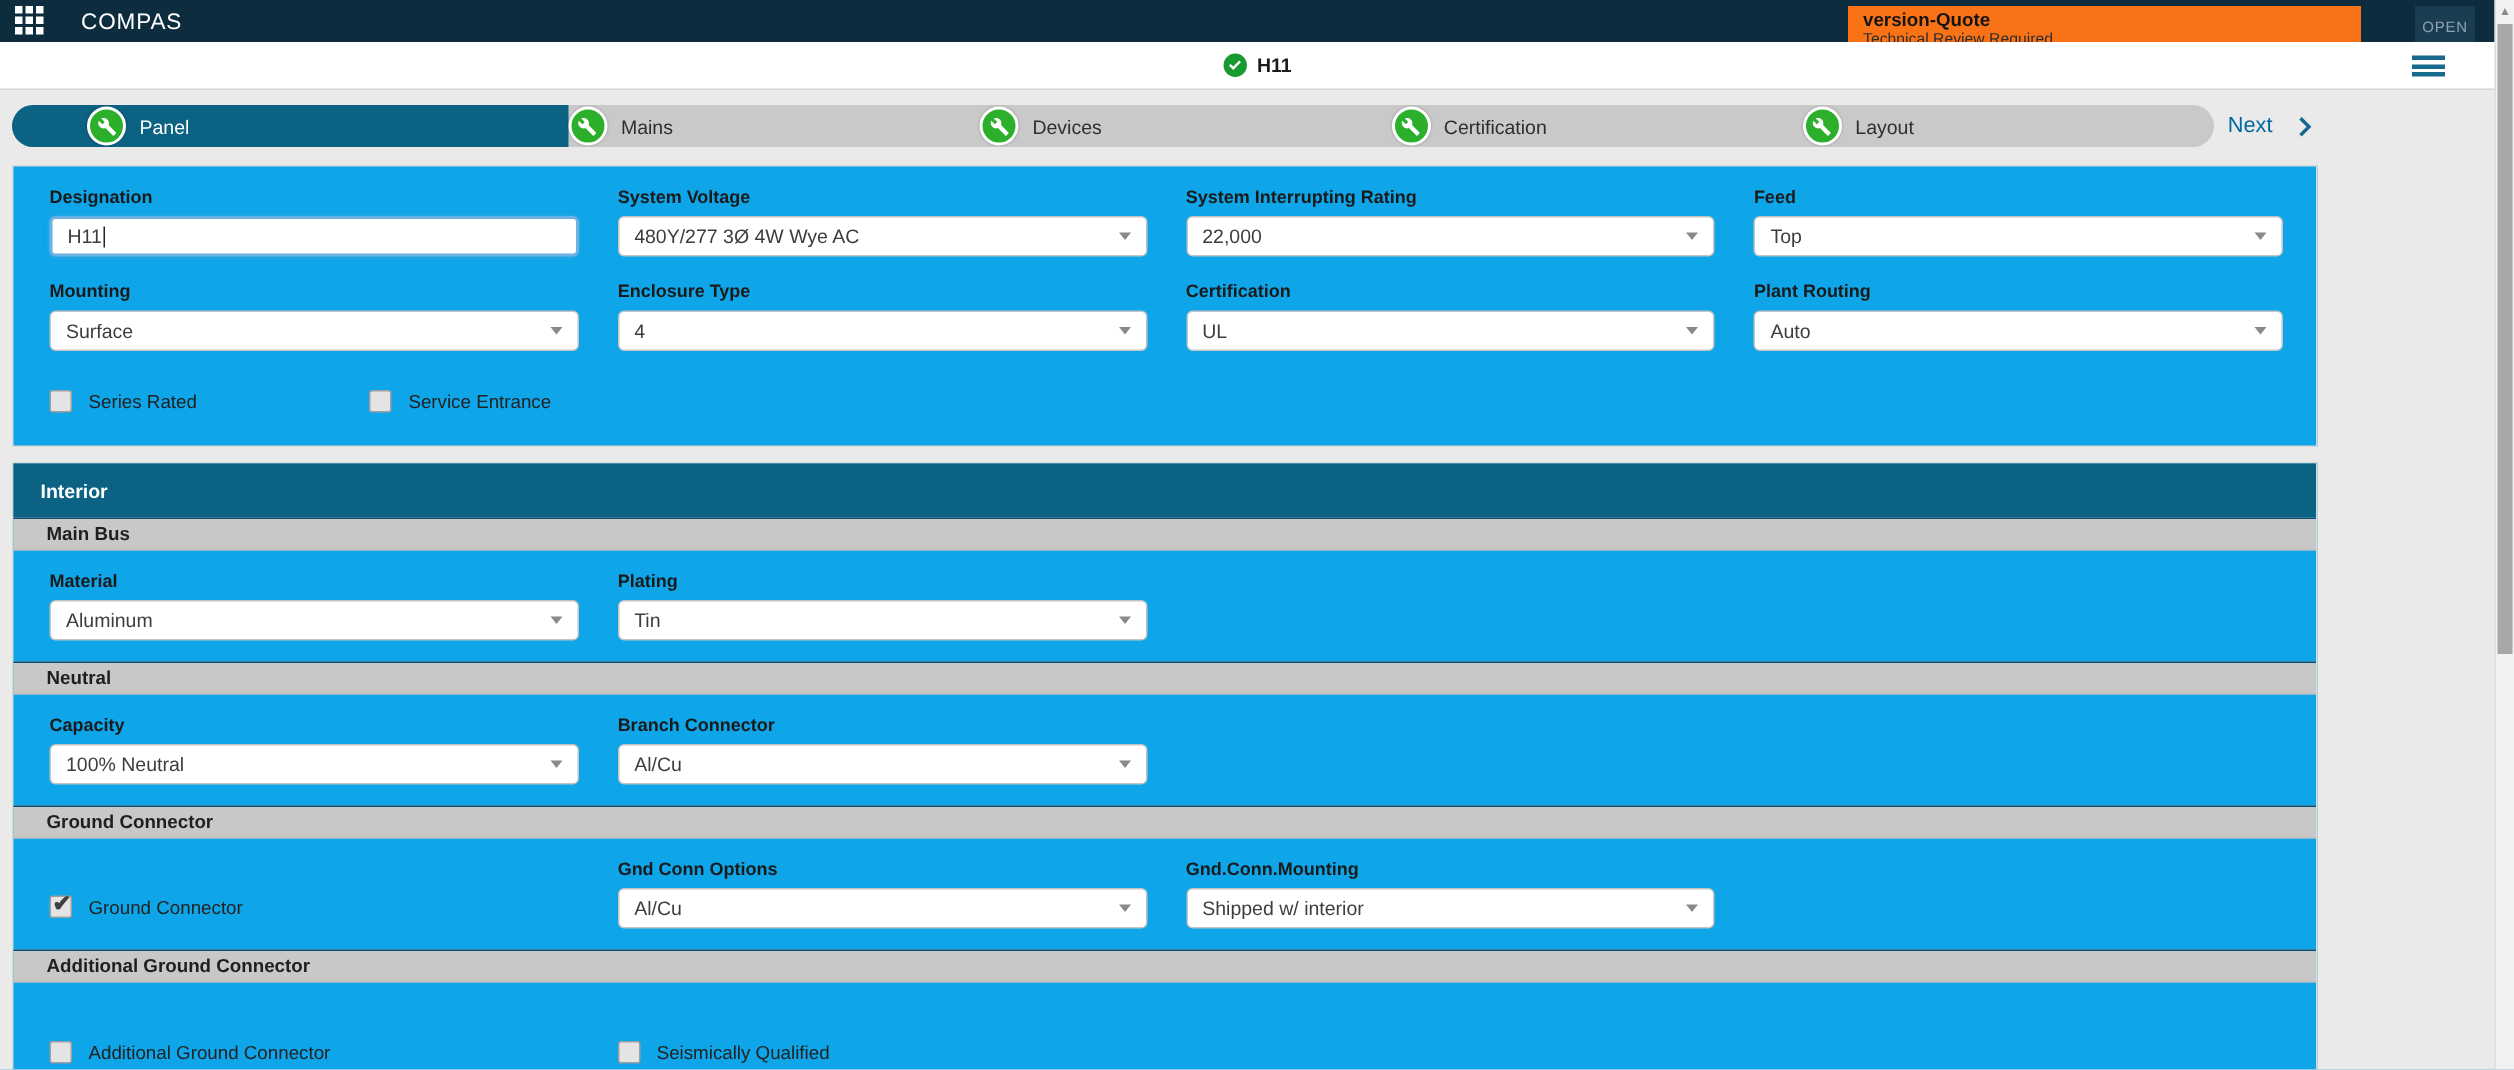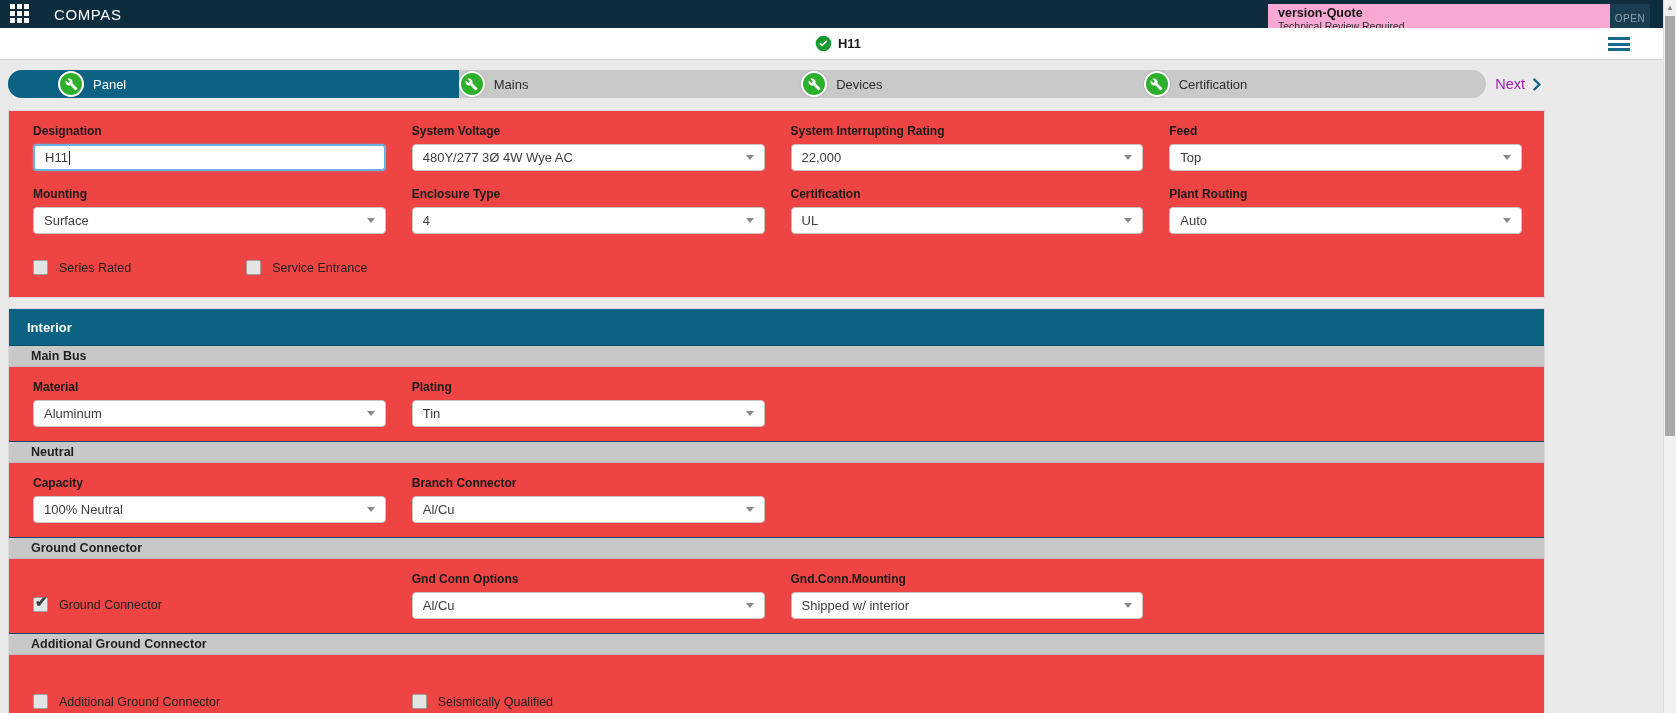--- a/index.html
+++ b/index.html
@@ -6,47 +6,47 @@
   html,body { background:#dcdcdc; }
   body { font-family:"Liberation Sans", sans-serif; }
   .screen { position:relative; width:1676px; height:713px; background:#eaeaea; overflow:hidden; }
 
   
   .topbar { position:relative; height:28px; background:#0d2c3e; display:flex; align-items:center; }
   .grid-icon { width:20px; height:20px; margin-left:10px; display:grid; grid-template-columns:repeat(3,5px); grid-template-rows:repeat(3,5px); gap:2px; cursor:pointer; }
   .grid-icon span { background:#fff; }
   .brand { color:#fff; font-size:15px; letter-spacing:.6px; margin-left:24px; }
   .version-widget { position:absolute; right:26px; top:4px; height:29px; display:flex; }
-  .version-box { width:342px; background:#f9a8d4; padding:2px 10px 0 10px; }
+  .version-box { width:342px; background:#f97316; padding:2px 10px 0 10px; }
   .version-title { font-size:12.5px; font-weight:bold; color:#141414; line-height:14px; }
   .version-sub { font-size:10.5px; color:#2c2c2c; line-height:12px; }
-  .open-btn { width:40px; background:#1b3d52; color:#8fa2ae; font-size:10px; border:none; display:flex; align-items:center; justify-content:center; letter-spacing:.5px; cursor:pointer; }
+  .open-btn { width:40px; background:#1b3d52; color:#8fa2ae; font-size:10px; border:none; display:flex; align-items:center; justify-content:center; letter-spacing:.5px; cursor:pointer;margin-left:36px; }
 
   
   .subbar { position:relative; height:32px; background:#fff; border-bottom:1px solid #d6d6d6; display:flex; align-items:center; justify-content:center; gap:6px; }
   .check-circle { width:17px; height:17px; display:block; }
   .item-name { font-size:13px; font-weight:bold; color:#1c1c1c; }
   .hamburger { position:absolute; right:46px; top:9px; width:22px; height:14px; display:flex; flex-direction:column; justify-content:space-between; cursor:pointer; }
   .hamburger span { height:3px; background:#176a8e; }
 
   
   .steps-row { display:flex; align-items:center; margin:10px 8px 0 8px; width:1537px; }
   .steps-pill { flex:1; height:28px; background:#c9c9c9; border-radius:14px; display:flex; overflow:hidden; }
   .step { flex:1; display:flex; align-items:center; cursor:pointer; }
   .step.first { flex:1.17; padding-left:50px;text-align:center; }
   .step.active { background:#0b6282; }
   .step-icon { width:26px; height:26px; border-radius:50%; background:#2cb02c; border:2px solid #fff; display:flex; align-items:center; justify-content:center; flex-shrink:0; box-shadow:0 0 2px rgba(0,0,0,.25); }
   .step-icon svg { width:13px; height:13px; }
   .step-label { margin-left:9px; font-size:13px; color:#2e2e2e; }
   .step.active .step-label { color:#fff; }
-  .next-link { display:flex; align-items:center; gap:3px; margin-left:9px; color:#a21caf; font-size:14.5px; cursor:pointer; }
+  .next-link { display:flex; align-items:center; gap:13px; margin-left:9px; color:#0369a1; font-size:14.5px; cursor:pointer; }
   .next-link svg { width:17px; height:17px; }
 
   
-  .card { margin:0 8px; width:1537px; background:#ef4444; border:1px solid #d9d9d9; }
+  .card { margin:0 8px; width:1537px; background:#0ea5e9; border:1px solid #d9d9d9; }
   .card.panel-card { margin-top:12px; }
   .card.interior-card { margin-top:10px; }
 
   .fields-grid { display:grid; grid-template-columns:repeat(4,1fr); column-gap:26px; padding:13px 22px 0 24px; }
   .fields-grid.rowgap { row-gap:16px; }
   .flabel { font-size:12px; font-weight:bold; color:#1a1a1a; margin-bottom:6px; }
   .control { height:27px; border:1px solid #c4c4c4; border-radius:4px; background:#fff; display:flex; align-items:center; padding:0 10px; font-size:13px; color:#3d3d3d; cursor:pointer; }
   .control .val { flex:1; white-space:nowrap; overflow:hidden; }
   .control.focused { border:2px solid #6cb1e1; box-shadow:0 0 3px rgba(108,177,225,.5); cursor:text; }
   .caret { width:0; height:0; border-left:4px solid transparent; border-right:4px solid transparent; border-top:5px solid #8a8a8a; margin-left:6px; }
@@ -141,20 +141,28 @@
 
       <div class="step">
         <span class="step-icon">
           <svg viewBox="0 0 24 24">
               <path fill="#fff" d="M22.7 19l-9.1-9.1c.9-2.3.4-5-1.5-6.9-2-2-5-2.4-7.4-1.3L9 6 6 9 1.6 4.7C.4 7.1.9 10.1 2.9 12.1c1.9 1.9 4.6 2.4 6.9 1.5l9.1 9.1c.4.4 1 .4 1.4 0l2.3-2.3c.5-.4.5-1.1.1-1.4z"></path>
             </svg>
         </span>
         <span class="step-label">Certification</span>
       </div>
 
+      <div class="step">
+        <span class="step-icon">
+          <svg viewBox="0 0 24 24">
+              <path fill="#fff" d="M22.7 19l-9.1-9.1c.9-2.3.4-5-1.5-6.9-2-2-5-2.4-7.4-1.3L9 6 6 9 1.6 4.7C.4 7.1.9 10.1 2.9 12.1c1.9 1.9 4.6 2.4 6.9 1.5l9.1 9.1c.4.4 1 .4 1.4 0l2.3-2.3c.5-.4.5-1.1.1-1.4z"></path>
+            </svg>
+        </span>
+        <span class="step-label">Layout</span>
+      </div>
 
     </div>
     <div class="next-link">
       <span>Next</span>
       <svg viewBox="0 0 24 24">
           <path d="M8 4l8 8-8 8" stroke="#15688c" stroke-width="3.2" fill="none"></path>
         </svg>
     </div>
   </div>
 

